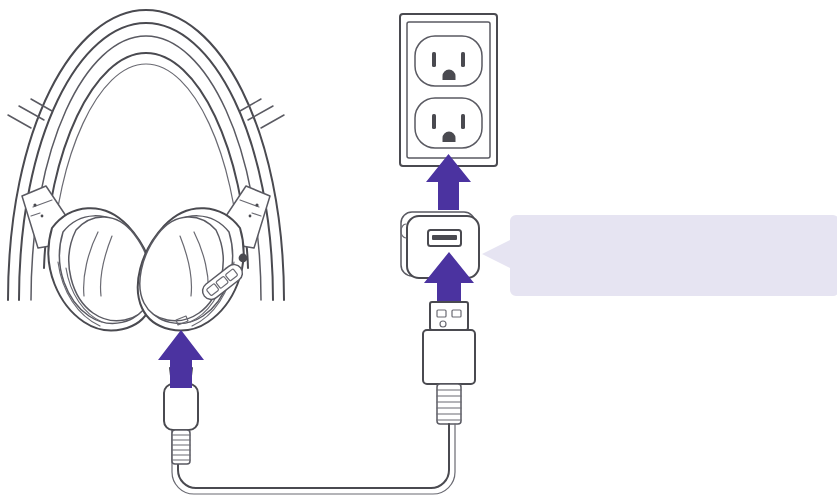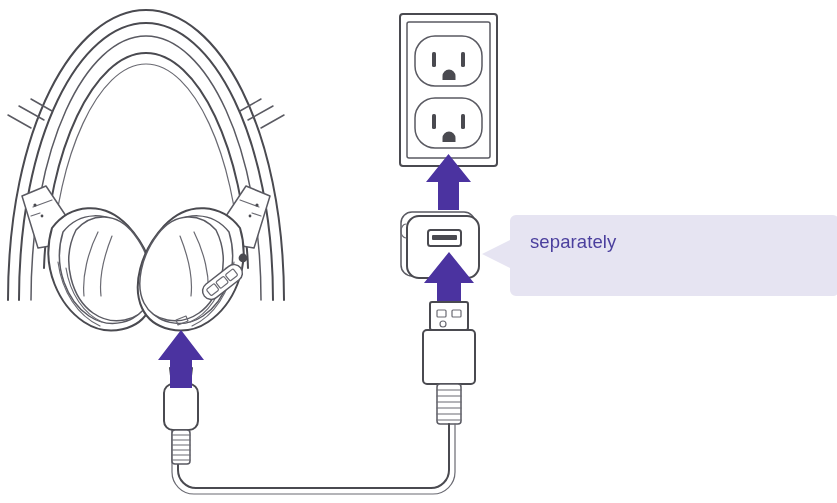--- a/index.html
+++ b/index.html
@@ -203,16 +203,15 @@
       <path class="arw" d="M181,330 L204,360 L192,360 L192,388 L170,388 L170,360 L158,360 Z"></path>
     </g>
 
     <g>
       <path fill="#e6e4f2" d="M516,215 h317 a6,6 0 0 1 6,6 v69 a6,6 0 0 1 -6,6 h-317
                               a6,6 0 0 1 -6,-6 v-22 l-28,-14 l28,-14 v-19 a6,6 0 0 1 6,-6 Z"></path>
     </g>
   </svg>
 
   <div class="callout-text">
-    <span>separately</span>
   </div>
 
 </div>
 
 </body></html>

